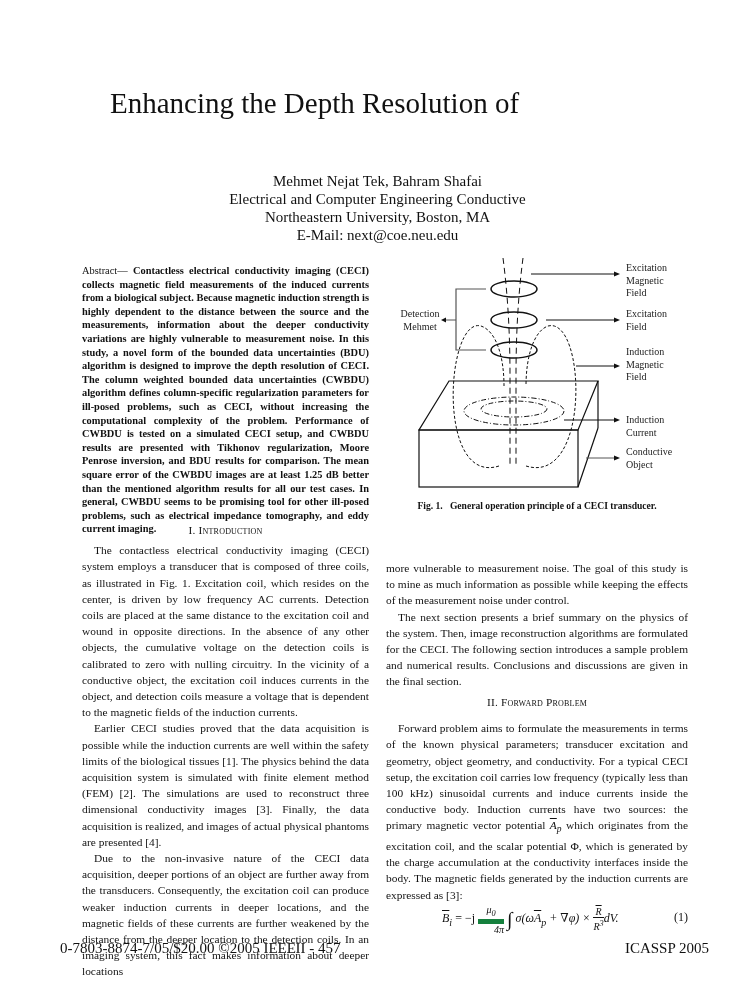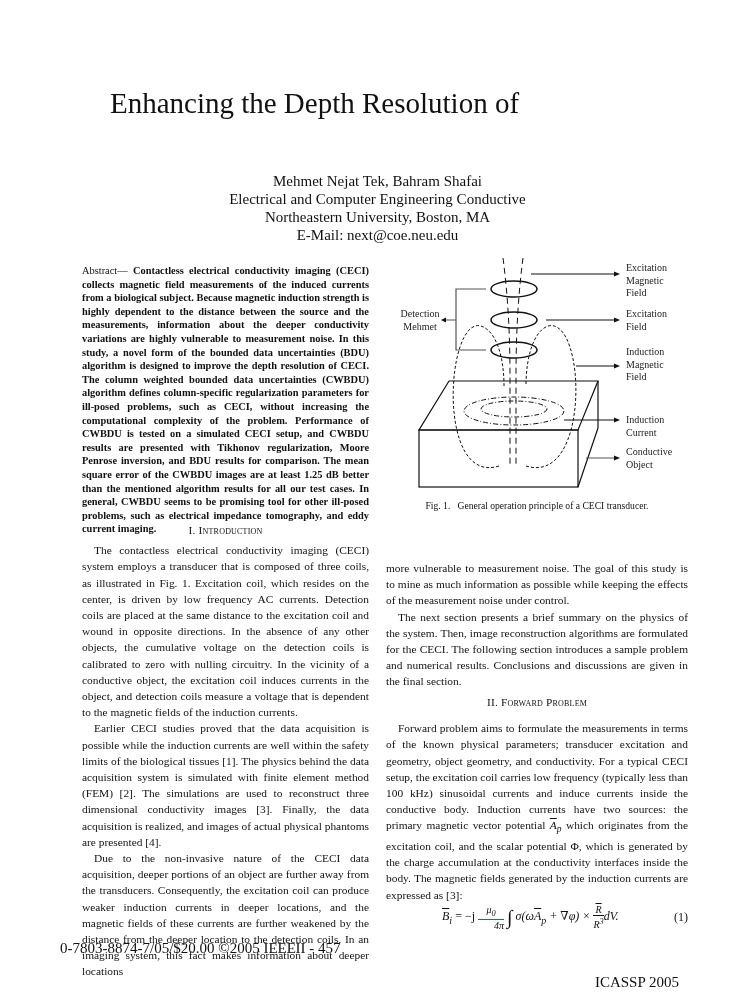--- a/index.html
+++ b/index.html
@@ -17,21 +17,21 @@
   .fig { position: absolute; left: 386px; top: 256px; width: 300px; height: 235px; }
   .fig svg { width: 300px; height: 235px; }
   .figlab { position: absolute; font-size: 10px; line-height: 12.5px; color: #222; }
   .caption { position: absolute; left: 386px; top: 500px; width: 302px; text-align: center; font-size: 9.6px; }
   .equation { position: absolute; left: 386px; top: 904px; width: 302px; height: 30px; font-size: 12px; }
   .eq-body { position: absolute; left: 56px; top: 0; font-style: italic; }
   .eq-num { position: absolute; right: 0; top: 6px; }
   .footer { position: absolute; top: 940px; font-size: 15px; }
   .footer-left { left: 60px; }
   .footer-center { left: 0; width: 636px; text-align: center; }
-  .footer-right { right: 76px; margin-top: 34px; }
+  .footer-right { right: 46px; }
 </style>
 </head>
 <body>
 
 <div class="title">
   <div>Enhancing the Depth Resolution of</div>
 </div>
 
 <div class="authors">
   <div>Mehmet Nejat Tek, Bahram Shafai</div>
@@ -112,36 +112,36 @@
   </div>
   <div class="figlab" style="left:240px; top:158px;">
     <div>Induction</div>
     <div>Current</div>
   </div>
   <div class="figlab" style="left:240px; top:190px;">
     <div>Conductive</div>
     <div>Object</div>
   </div>
 </div>
-<div class="caption" style="white-space:pre;">Fig. 1.   General operation principle of a CECI transducer.</div>
+<div class="caption" style="white-space:pre;font-weight:bold;">Fig. 1.   General operation principle of a CECI transducer.</div>
 
 <div class="col col-right" style="top:543px;">
   <p class="noindent">more vulnerable to measurement noise. The goal of this study is to mine as much information as possible while keeping the effects of the measurement noise under control.</p>
   <p>The next section presents a brief summary on the physics of the system. Then, image reconstruction algorithms are formulated for the CECI. The following section introduces a sample problem and numerical results. Conclusions and discussions are given in the final section.</p>
 </div>
 
 <div class="col col-right" style="top:677px;">
   <div class="sec-head" style="margin-bottom:10px;">II. Forward Problem</div>
   <p><span>Forward problem aims to formulate the measurements in terms of the known physical parameters; transducer excitation and geometry, object geometry, and conductivity. For a typical CECI setup, the excitation coil carries low frequency (typically less than 100 kHz) sinusoidal currents and induce currents inside the conductive body. Induction currents have two sources: the primary magnetic vector potential </span><i><span style="text-decoration:overline;">A</span><sub>p</sub></i><span> which originates from the excitation coil, and the scalar potential Φ, which is generated by the charge accumulation at the conductivity interfaces inside the body. The magnetic fields generated by the induction currents are expressed as [3]:</span></p>
 </div>
 
 <div class="equation">
   <div class="eq-body">
     <span style="text-decoration:overline;">B</span><sub>i</sub><span style="font-style:normal;"> = −j</span>
-    <span style="display:inline-block; vertical-align:middle; text-align:center; font-size:10px; line-height:11px;"><span style="display:block; border-bottom:1px solid #15803d;"><span>μ</span><sub>0</sub></span><span style="display:block;margin-left:16px;">4π</span></span>
+    <span style="display:inline-block; vertical-align:middle; text-align:center; font-size:10px; line-height:11px;"><span style="display:block; border-bottom:5px solid #15803d;"><span>μ</span><sub>0</sub></span><span style="display:block;margin-left:16px;">4π</span></span>
     <span style="font-size:20px; font-style:normal; vertical-align:middle;">∫</span><span> σ(ω</span><span style="text-decoration:overline;">A</span><sub>p</sub><span> + ∇φ) × </span>
     <span style="display:inline-block; vertical-align:middle; text-align:center; font-size:10px; line-height:11px;"><span style="display:block; border-bottom:1px solid #111; text-decoration:overline;">R</span><span style="display:block;"><span>R</span><sup>3</sup></span></span><span>dV.</span>
   </div>
   <div class="eq-num">(1)</div>
 </div>
 
 <div class="footer footer-left">0-7803-8874-7/05/$20.00 ©2005 IEEE</div>
 <div class="footer footer-center">II - 457</div>
 <div class="footer footer-right">ICASSP 2005</div>
 

